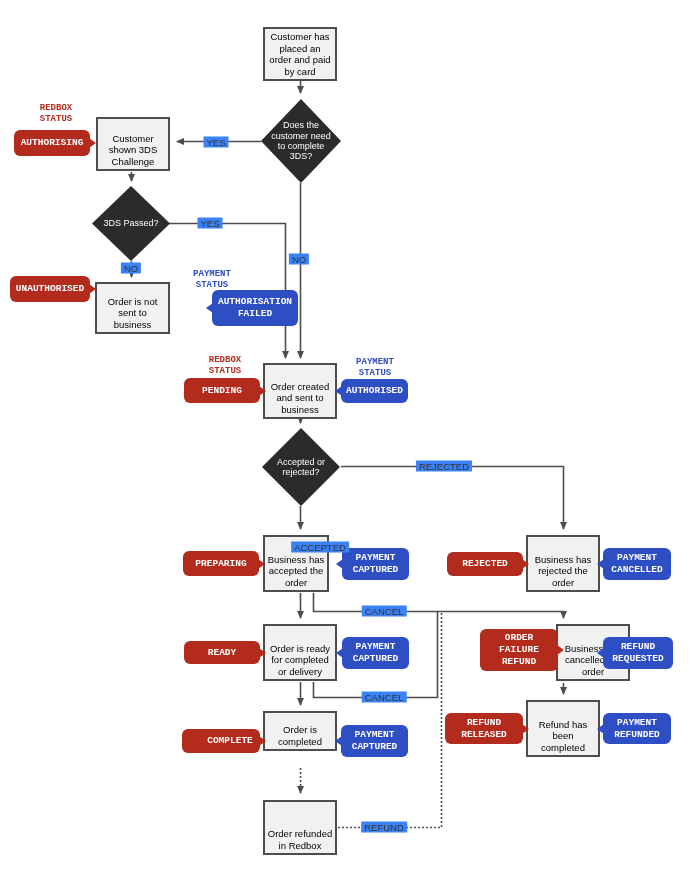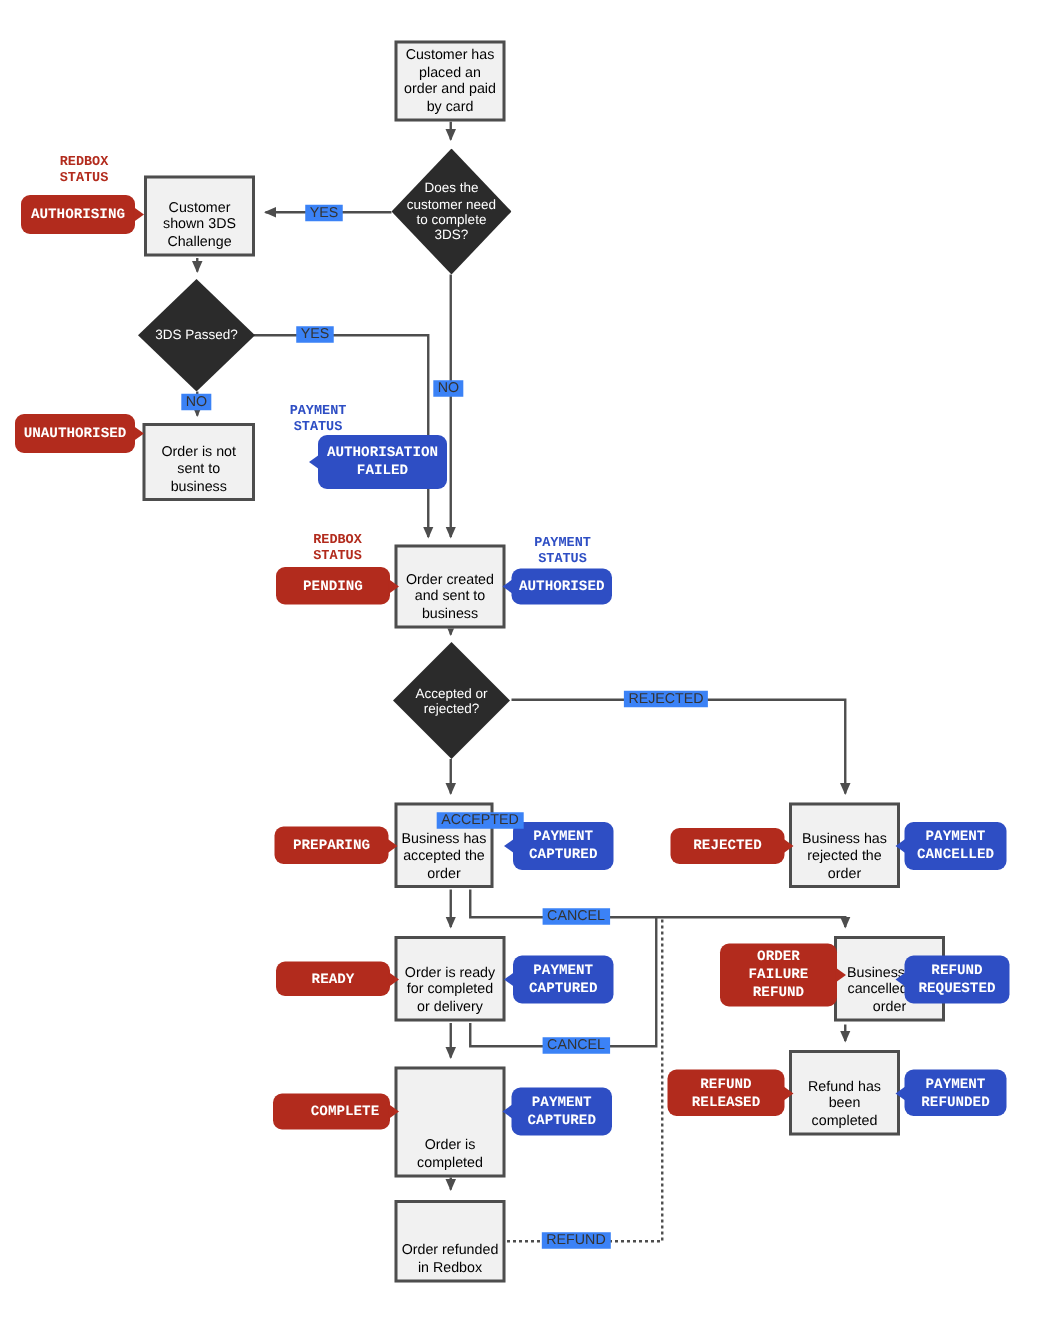--- a/index.html
+++ b/index.html
@@ -84,21 +84,21 @@
     </div>
   <div class="box" style="left:263px;top:624px;width:74px;height:57px;">
       <span>Order is ready for completed or delivery</span>
     </div>
   <div class="box" style="left:526px;top:624px;width:74px;height:57px;margin-left:30px;">
       <span>Business has cancelled the order</span>
     </div>
   <div class="box" style="left:526px;top:700px;width:74px;height:57px;">
       <span>Refund has been completed</span>
     </div>
-  <div class="box" style="left:263px;top:711px;width:74px;height:74px;">
+  <div class="box" style="left:263px;top:711px;width:74px;height:40px;">
       <span>Order is completed</span>
     </div>
   <div class="box" style="left:263px;top:800px;width:74px;height:55px;">
       <span>Order refunded in Redbox</span>
     </div>
 
   <div class="diamond" style="left:261px;top:99px;width:80px;height:84px;">
       <span>Does the customer need to complete 3DS?</span>
     </div>
   <div class="diamond" style="left:92px;top:186px;width:78px;height:75px;">

